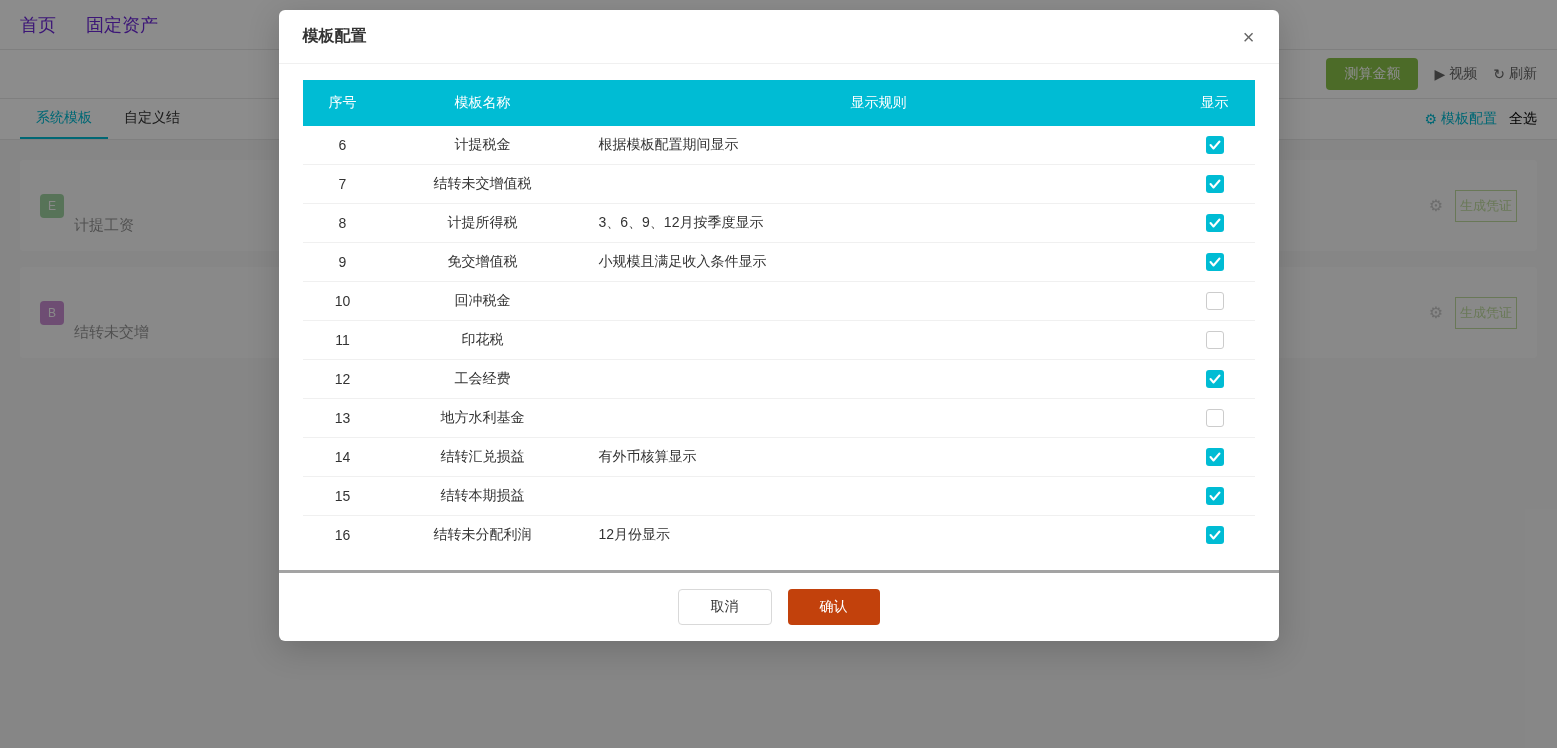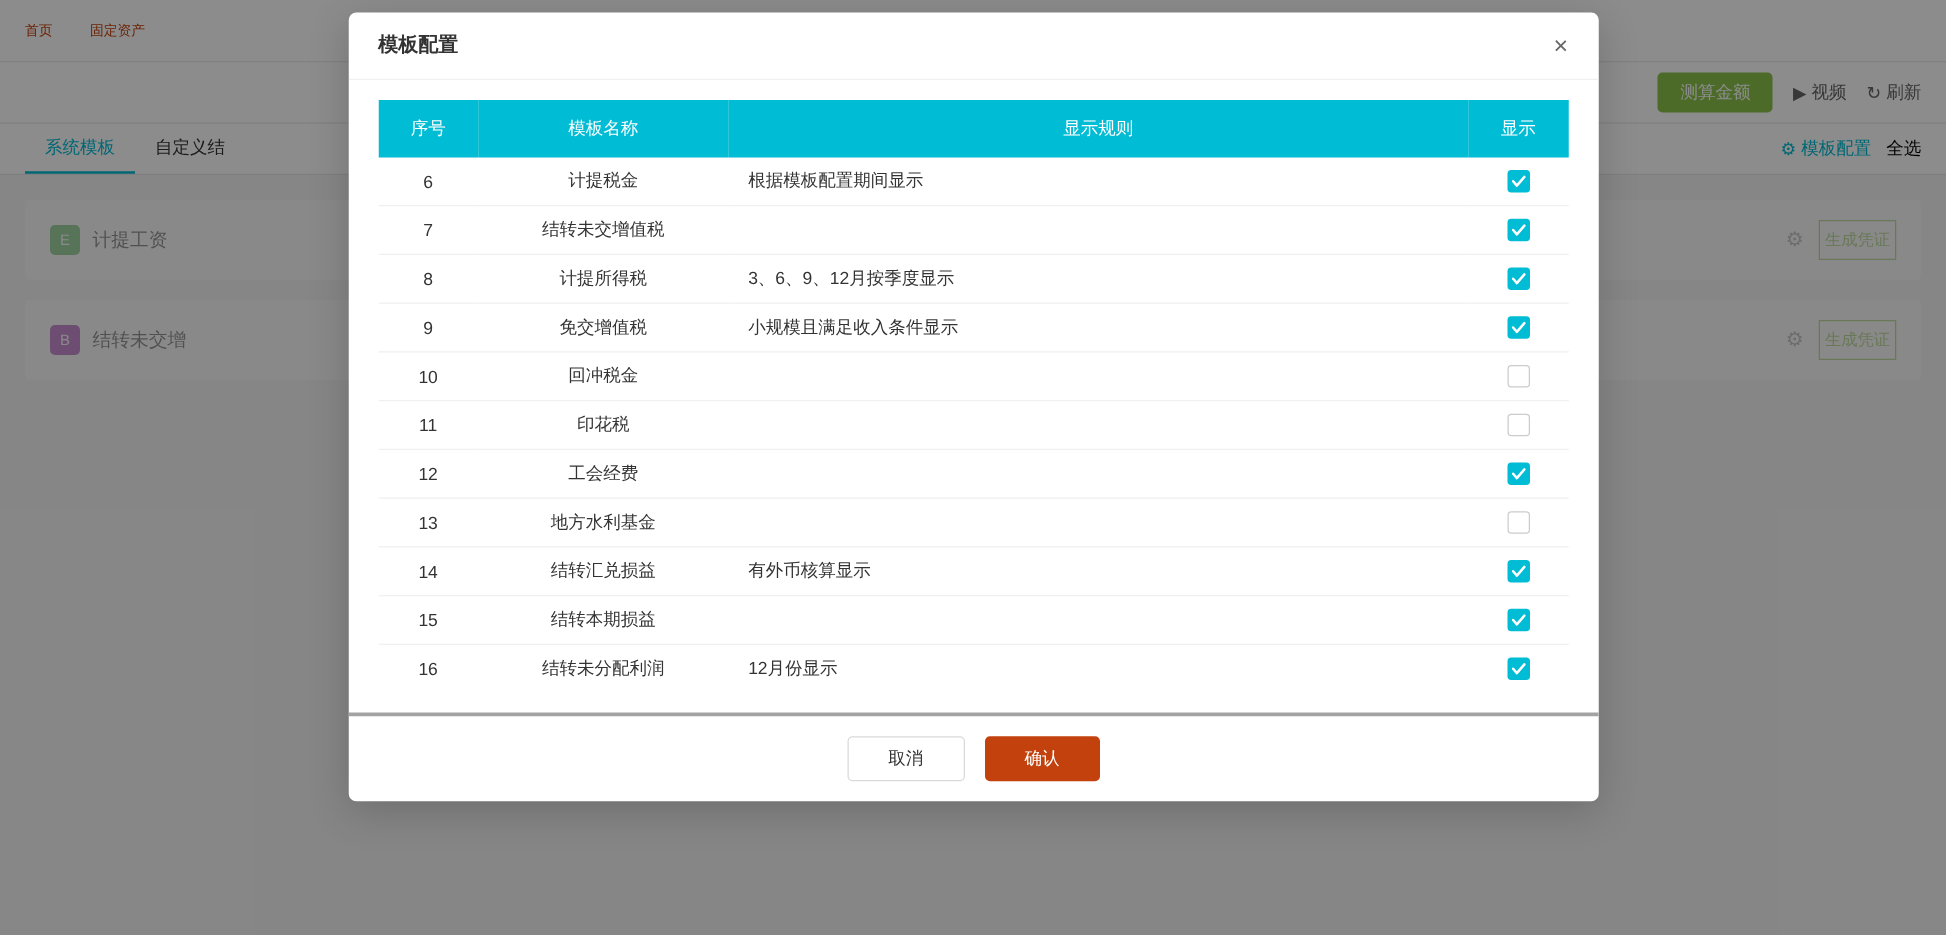--- a/index.html
+++ b/index.html
@@ -26,22 +26,22 @@
     .top-nav {
       background: #fff;
       height: 50px;
       display: flex;
       align-items: center;
       padding: 0 20px;
       gap: 30px;
       border-bottom: 1px solid #e8e8e8;
     }
     .nav-item {
-      color: #c2410c;
-      font-size: 11px;
+      color: #6d28d9;
+      font-size: 18px;
       cursor: pointer;
     }
 
     
     .toolbar {
       background: #fff;
       padding: 8px 20px;
       display: flex;
       align-items: center;
       justify-content: flex-end;
@@ -125,20 +125,21 @@
       font-size: 12px;
     }
 
     .card-icon.purple {
       background: #9c27b0;
     }
 
     .card-title {
       font-size: 15px;
       color: #333;
+      margin-top: 40px;
     }
 
     .card-amount {
       font-size: 28px;
       font-weight: bold;
       color: #333;
     }
 
     .btn-generate {
       border: 1px solid #8bc34a;

